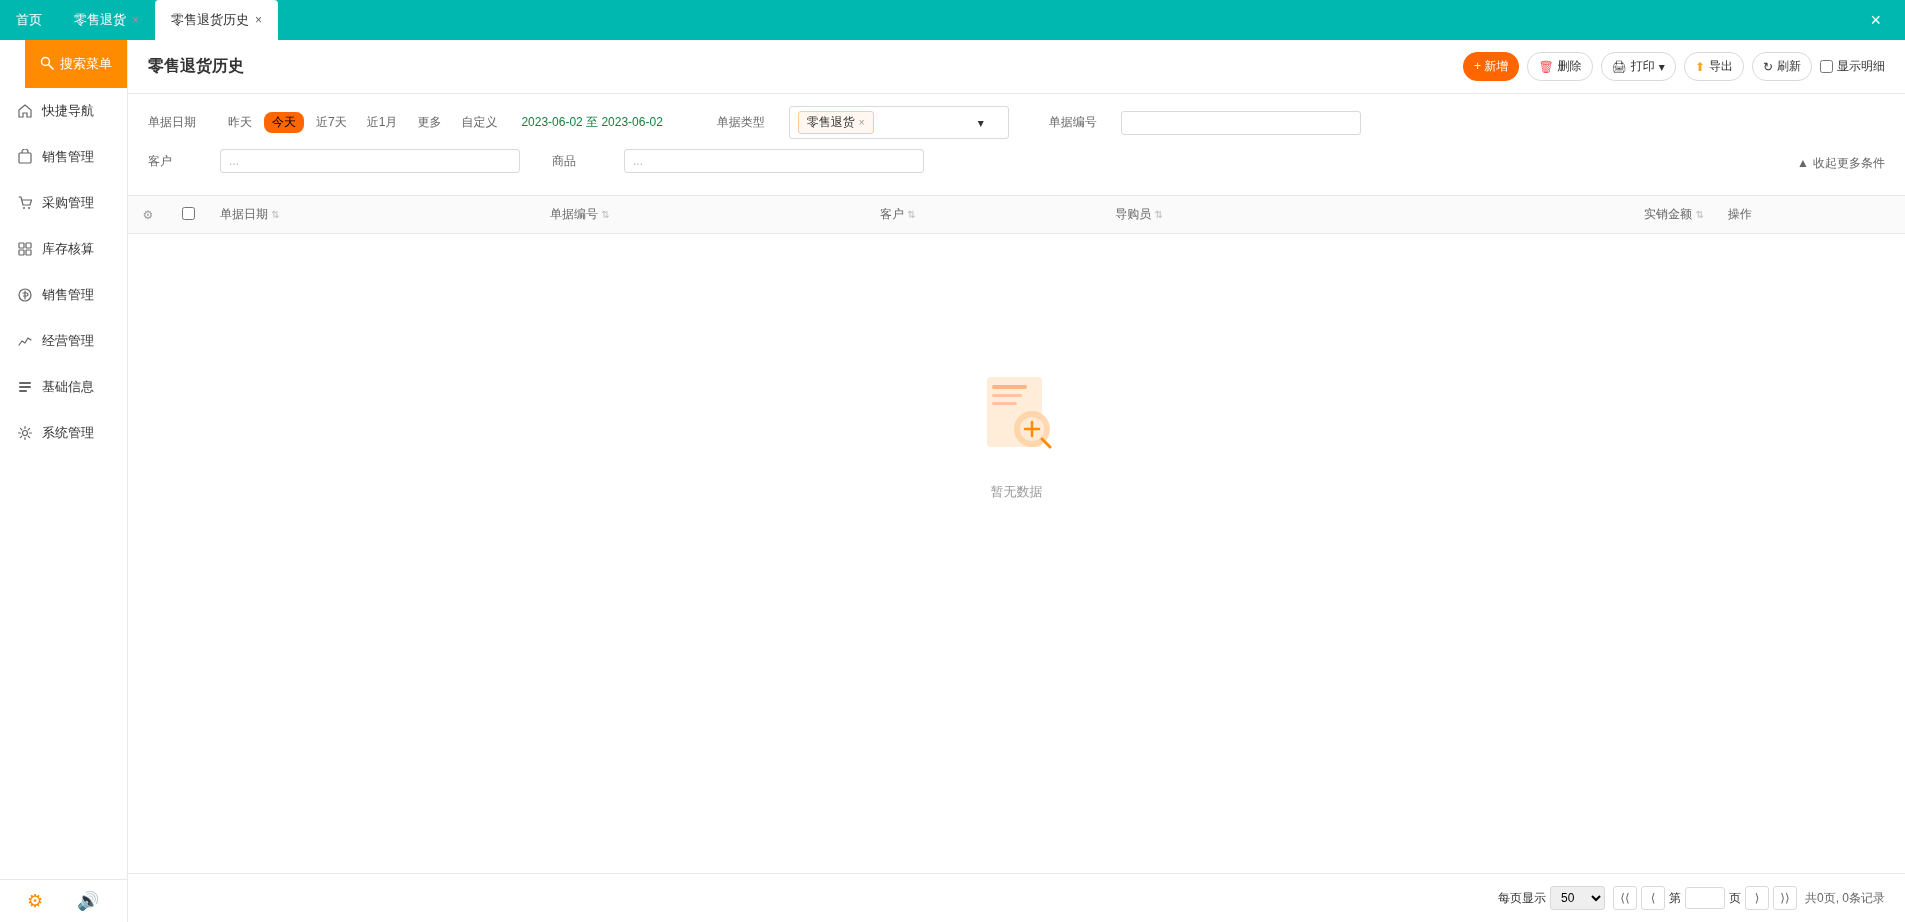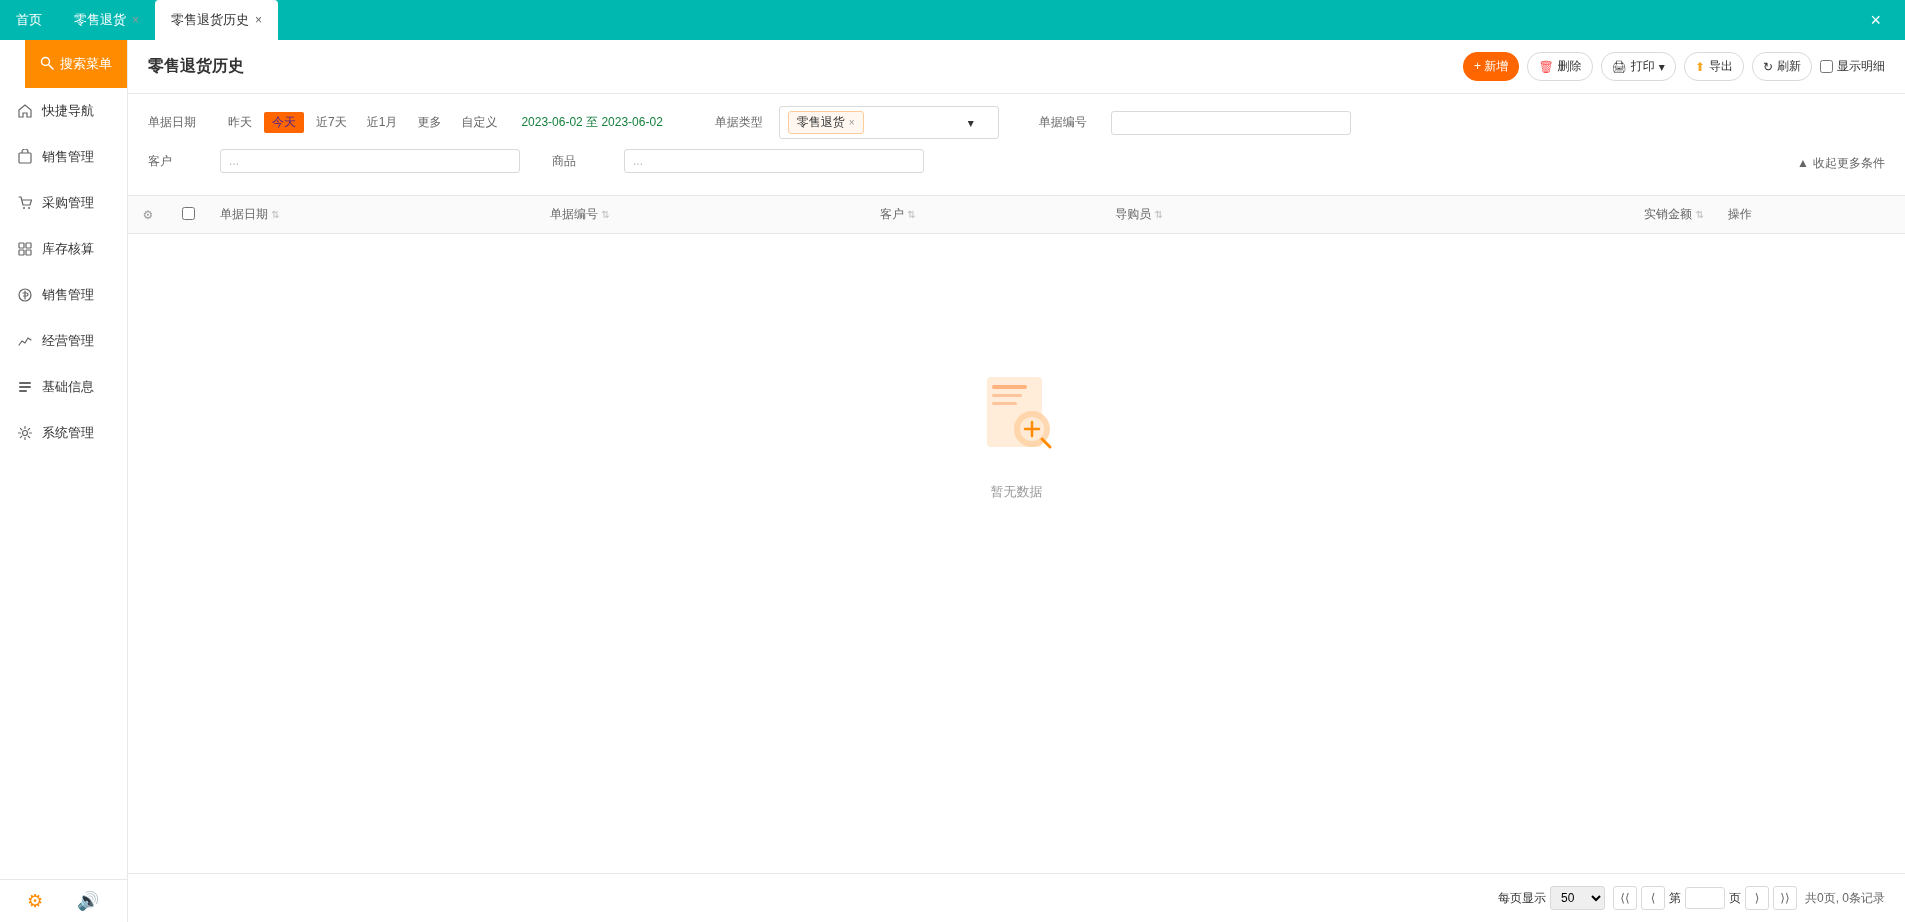--- a/index.html
+++ b/index.html
@@ -36,21 +36,21 @@
     .btn-primary { background: #ff6600; border-color: #ff6600; color: white; }
     .btn-setting { background: #f5f5f5; border-color: #d9d9d9; color: #666; }
     .checkbox-label { display: flex; align-items: center; gap: 4px; font-size: 12px; color: #333; cursor: pointer; }
 
     
     .filter-area { background: white; padding: 12px 20px; border-bottom: 1px solid #e8e8e8; flex-shrink: 0; }
     .filter-row { display: flex; align-items: center; gap: 16px; margin-bottom: 10px; flex-wrap: wrap; }
     .filter-label { color: #666; font-size: 12px; white-space: nowrap; min-width: 56px; }
     .date-buttons { display: flex; align-items: center; gap: 4px; }
     .date-btn { padding: 2px 8px; font-size: 12px; color: #666; cursor: pointer; border-radius: 2px; }
-    .date-btn.active { background: #ff6600; color: #4c1d95; border-radius: 2px; }
+    .date-btn.active { background: #ff6600; color: #000000; border-radius: 8px; }
     .date-range { font-size: 12px; color: #15803d; }
     .filter-input { border: 1px solid #d9d9d9; border-radius: 3px; padding: 4px 8px; font-size: 12px; color: #333; min-width: 160px; background: white; cursor: pointer; display: flex; align-items: center; justify-content: space-between; }
     .filter-tag { display: flex; align-items: center; background: #fff7f0; border: 1px solid #ffcc99; border-radius: 3px; padding: 2px 8px; font-size: 12px; gap: 4px; }
     .filter-tag .tag-close { color: #999; cursor: pointer; font-size: 10px; }
     .filter-select { border: 1px solid #d9d9d9; border-radius: 3px; padding: 4px 24px 4px 8px; font-size: 12px; min-width: 200px; background: white; cursor: pointer; display: flex; align-items: center; justify-content: space-between; position: relative; }
     .collapse-btn { display: flex; align-items: center; gap: 4px; color: #666; font-size: 12px; cursor: pointer; margin-top: 4px; }
     .filter-input-text { border: 1px solid #d9d9d9; border-radius: 3px; padding: 4px 8px; font-size: 12px; min-width: 200px; }
 
     
     .table-container { flex: 1; background: white; overflow: auto; margin: 0; }
@@ -229,21 +229,21 @@
         <div class="date-buttons">
           <span class="date-btn">昨天</span>
           <span class="date-btn active">今天</span>
           <span class="date-btn">近7天</span>
           <span class="date-btn">近1月</span>
           <span class="date-btn">更多</span>
           <span class="date-btn">自定义</span>
         </div>
         <span class="date-range">2023-06-02 至 2023-06-02</span>
 
-        <span class="filter-label" style="margin-left:28px;text-align:right;">单据类型</span>
+        <span class="filter-label" style="margin-left:38px;">单据类型</span>
         <div class="filter-select" style="min-width:220px; display:flex; align-items:center; gap:4px;">
           <div class="filter-tag">
             <span>零售退货</span>
             <span class="tag-close">×</span>
           </div>
           <span style="margin-left:auto;">▾</span>
         </div>
 
         <span class="filter-label" style="margin-left:24px;">单据编号</span>
         <input class="filter-input-text" type="text" style="min-width: 240px;">

